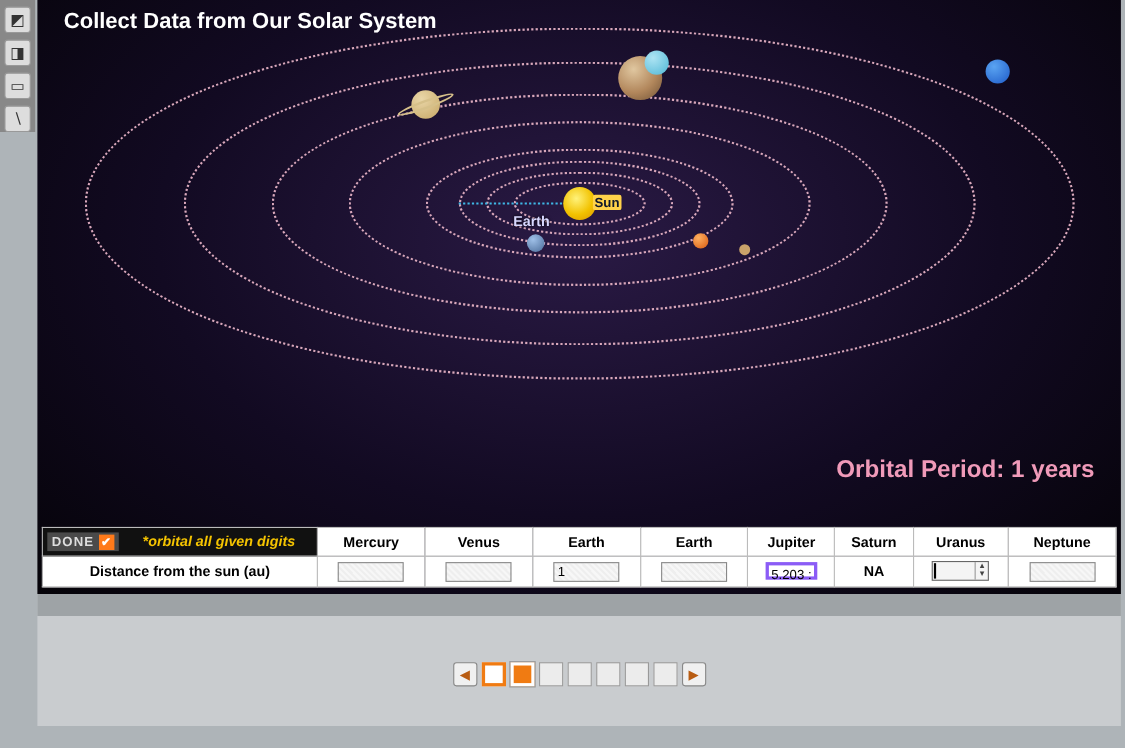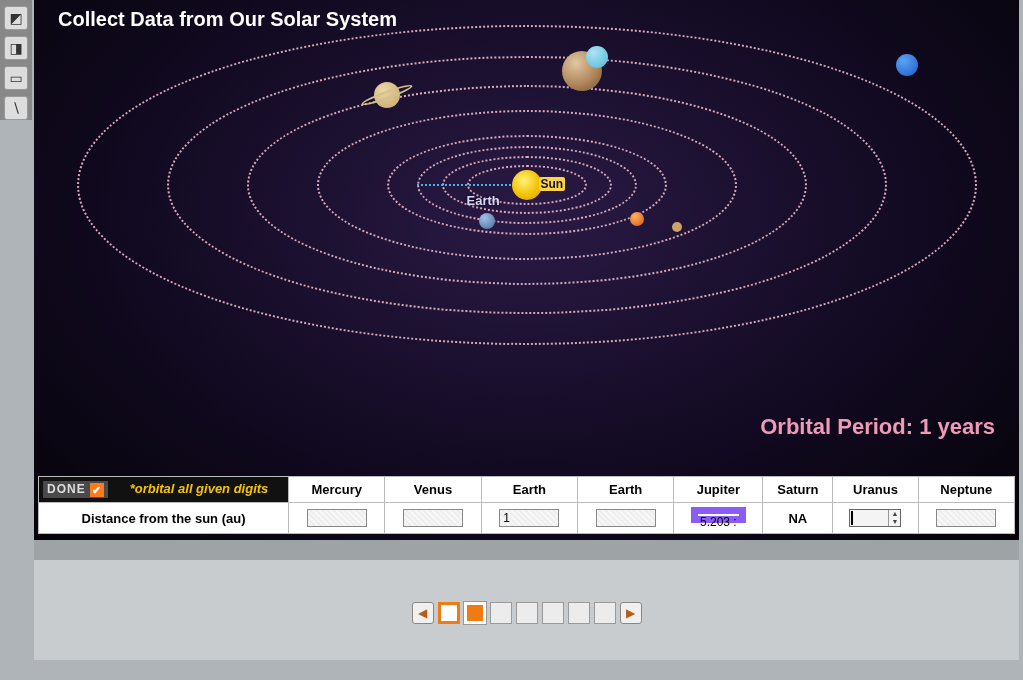--- a/index.html
+++ b/index.html
@@ -157,21 +157,21 @@
     width: 60px;
     height: 18px;
     border:1px solid #888;
     background: repeating-linear-gradient(45deg,#eee,#eee 2px,#f7f7f7 2px,#f7f7f7 4px);
     font-size:12px;
     padding:0 3px;
     text-align:left;
   }
   .cell-na { color:#1b5bbd; font-weight:bold;}
   .boxed {
-    border:7px solid #8b5cf6;
+    border:3px solid #8b5cf6;
     padding:0 2px;
     display:inline-block;
     min-width:44px;
     font-size:12px;
     background:#fff;
     height:16px;
     line-height:16px;
   }
   .stepper {
     display:inline-flex;

